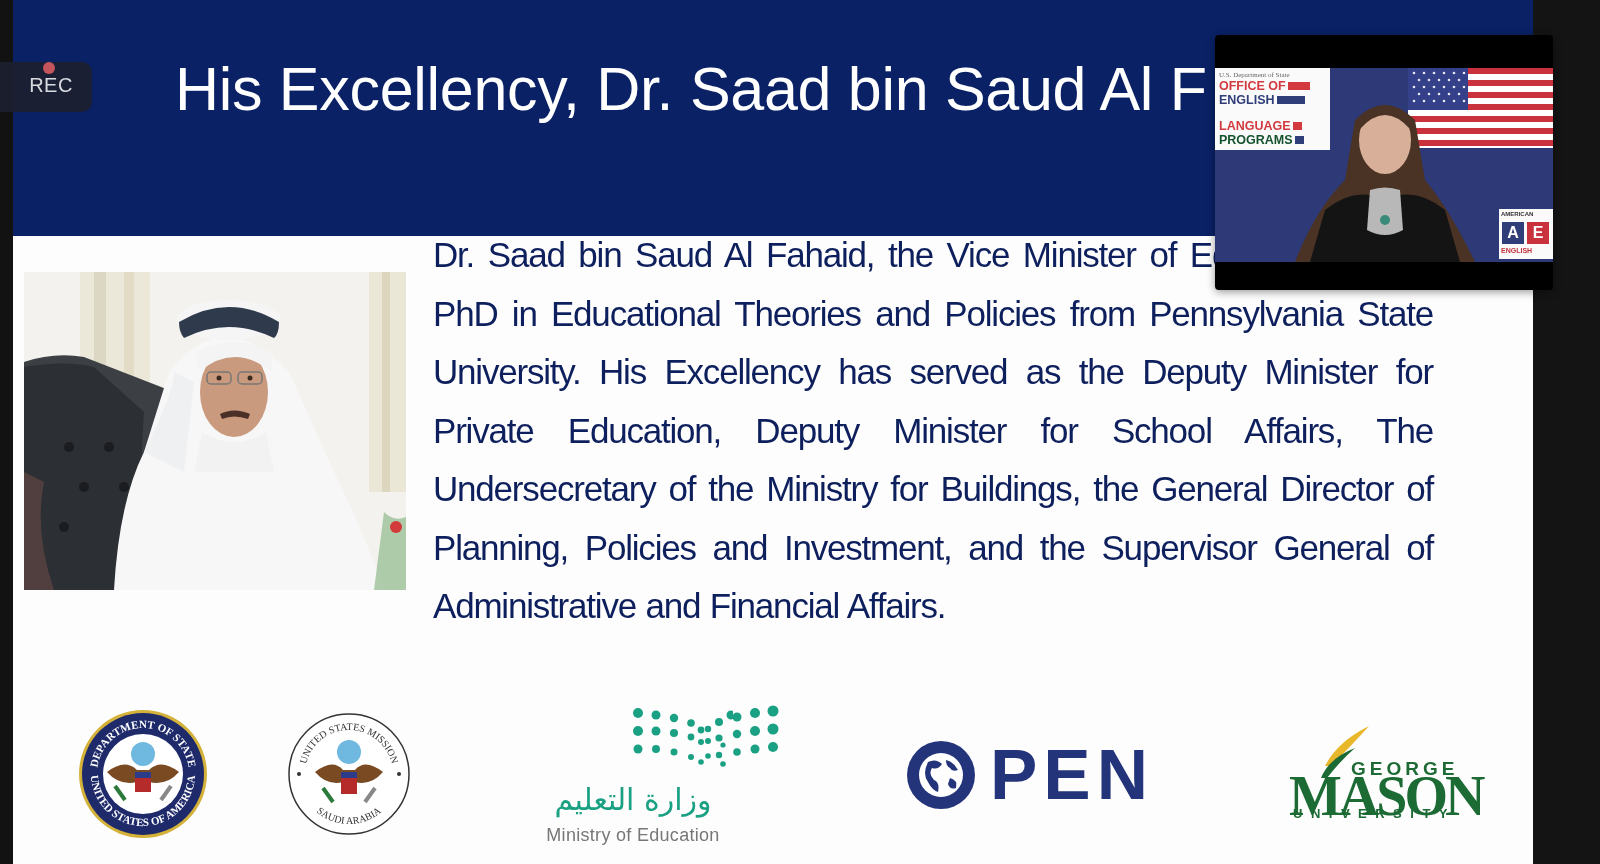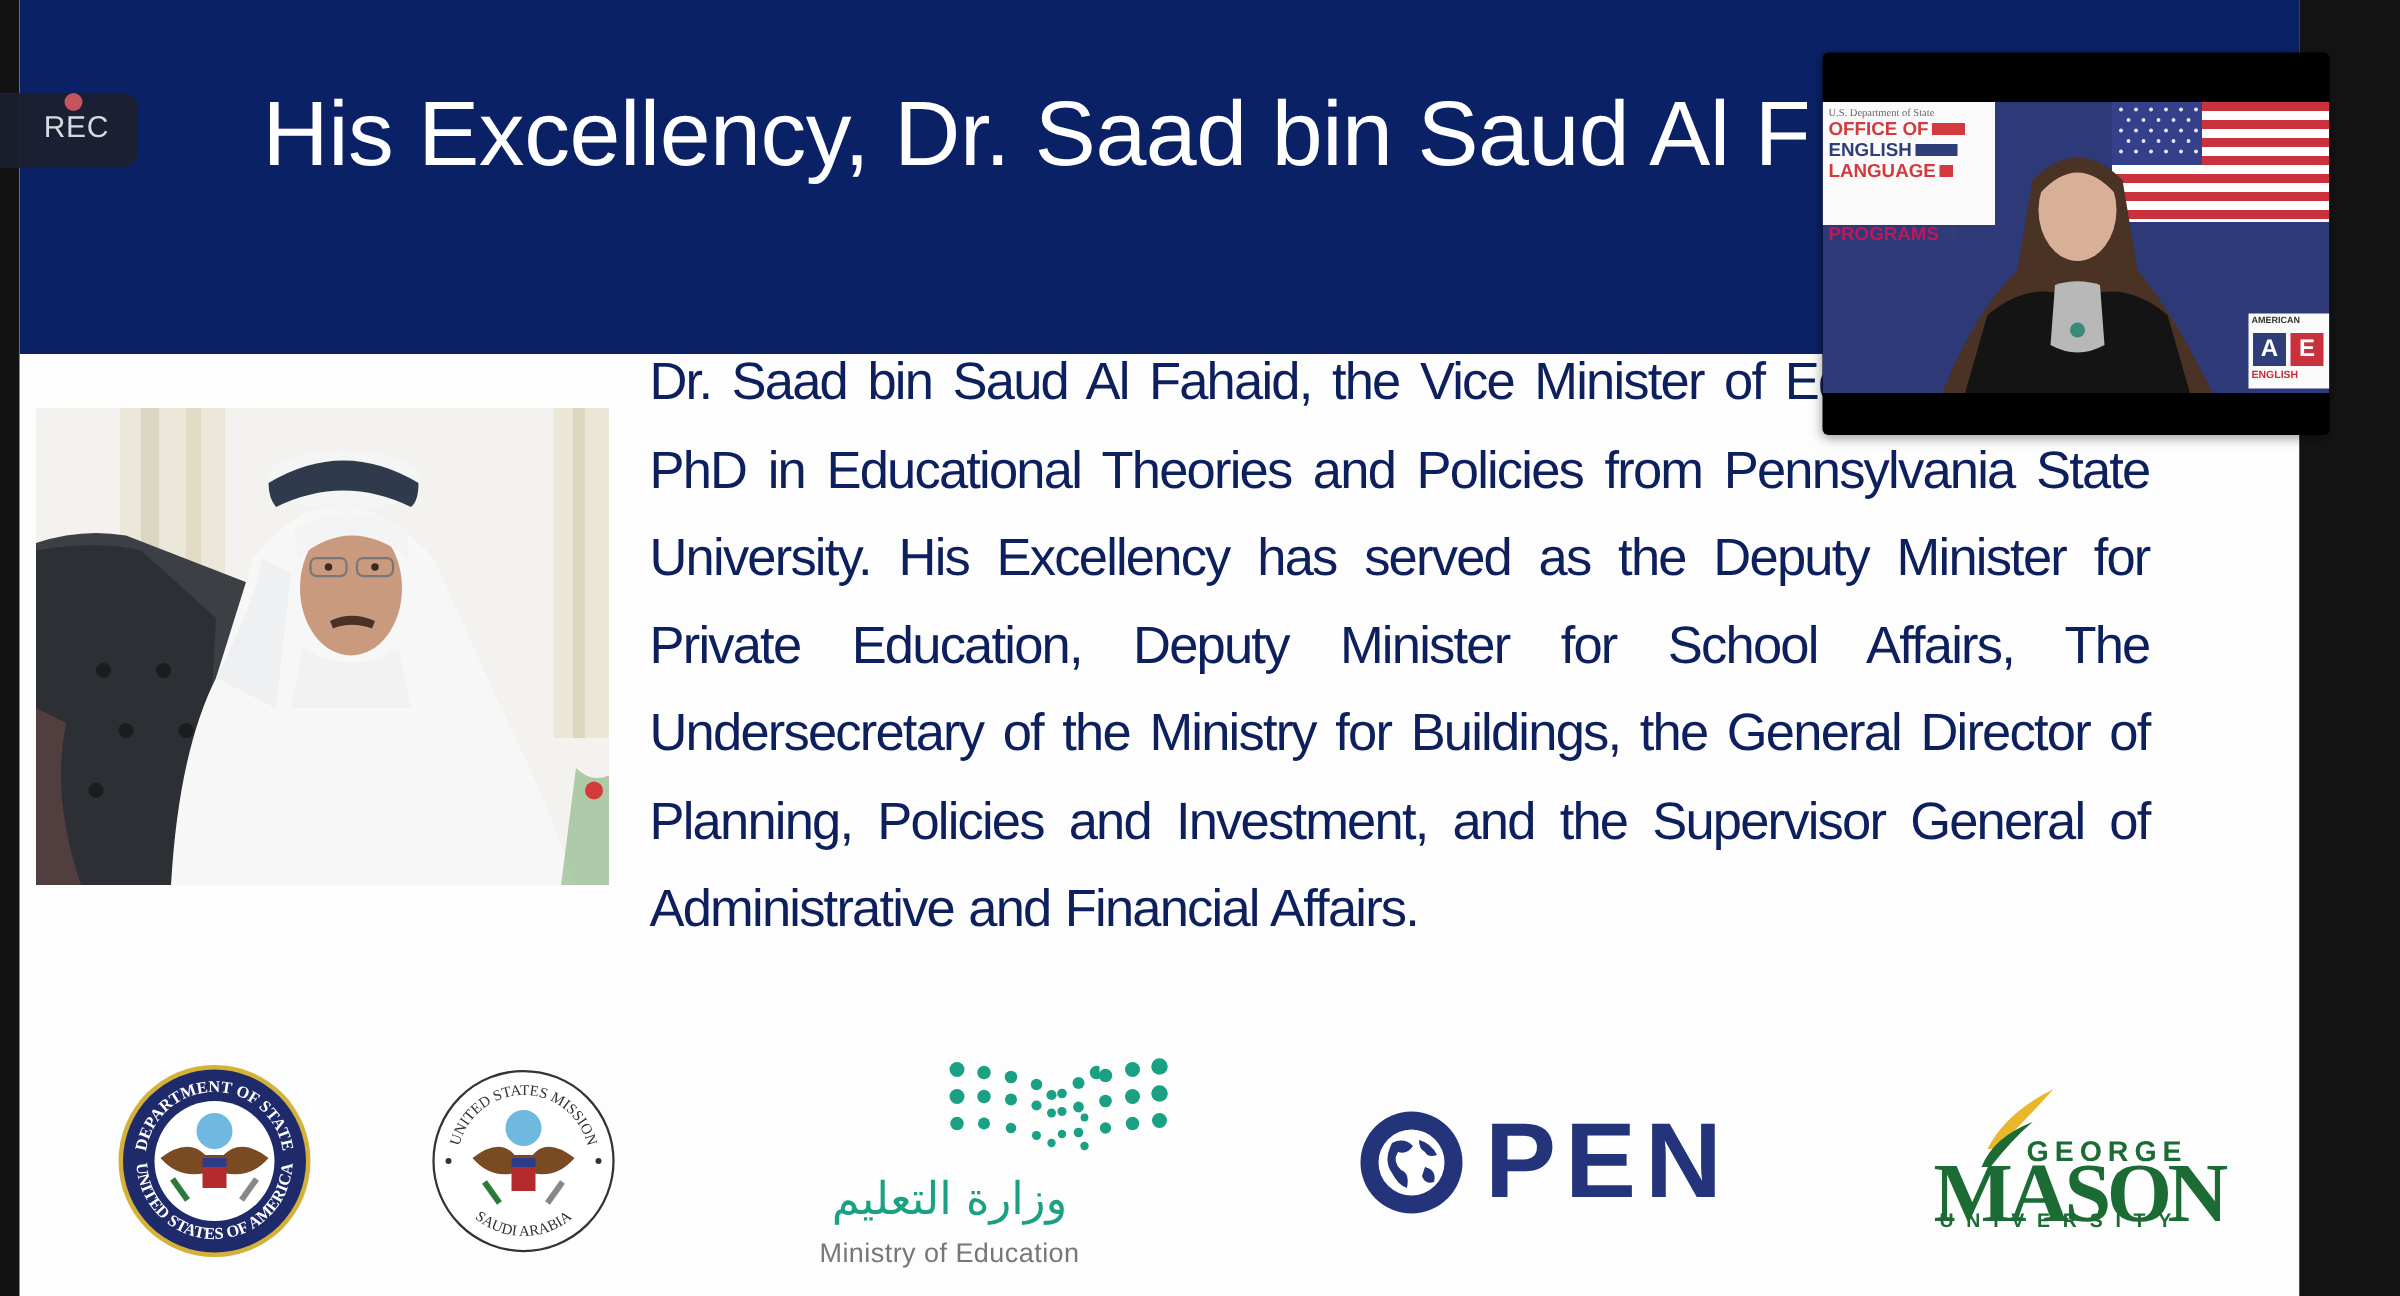--- a/index.html
+++ b/index.html
@@ -213,25 +213,25 @@
     <div class="oelp">
       <div class="oelp-dept">U.S. Department of State</div>
       <div class="oelp-line" style="color:#d23a3f;">
           <span>OFFICE OF</span>
           <span class="bar" style="width:22px;background:#d23a3f;"></span>
         </div>
       <div class="oelp-line" style="color:#2f3d78;">
           <span>ENGLISH</span>
           <span class="bar" style="width:28px;background:#2f3d78;"></span>
         </div>
-      <div class="oelp-line" style="color:#d23a3f;">
+      <div class="oelp-line" style="color:#d23a3f;margin-top:12px;">
           <span>LANGUAGE</span>
           <span class="bar" style="width:9px;background:#d23a3f;"></span>
         </div>
-      <div class="oelp-line" style="color:#be185d;margin-top:28px;">
+      <div class="oelp-line" style="color:#14532d;">
           <span>PROGRAMS</span>
           <span class="bar" style="width:9px;background:#2f3d78;"></span>
         </div>
     </div>
     <svg class="flag" viewBox="0 0 145 80">
       <rect width="145" height="80" fill="#fff"></rect>
       <g fill="#c9323c">
         <rect y="0" width="145" height="6"></rect>
           <rect y="12" width="145" height="6"></rect>
           <rect y="24" width="145" height="6"></rect>

